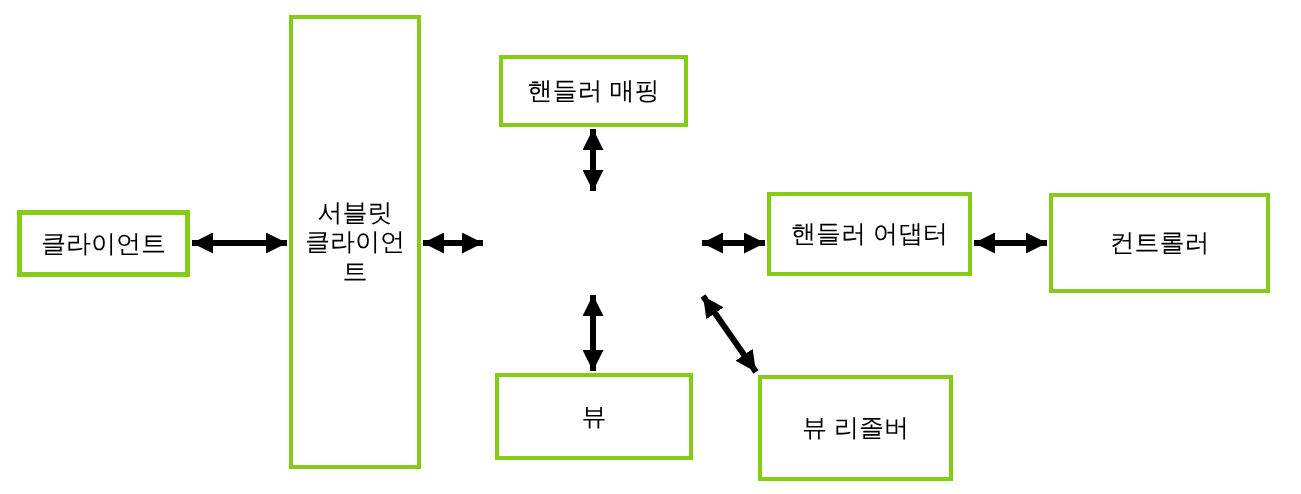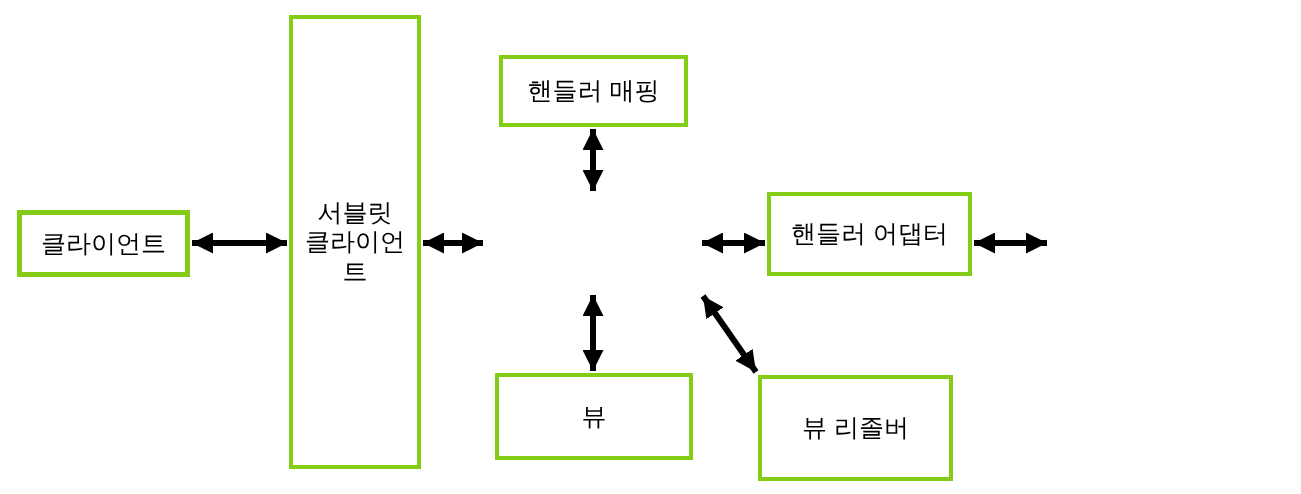--- a/index.html
+++ b/index.html
@@ -81,20 +81,23 @@
 
   <div class="node node--mapping">
     <span>핸들러 매핑</span>
   </div>
 
 
   <div class="node node--adapter">
     <span>핸들러 어댑터</span>
   </div>
 
+  <div class="node node--controller">
+    <span>컨트롤러</span>
+  </div>
 
   <div class="node node--view">
     <span>뷰</span>
   </div>
 
   <div class="node node--view-resolver">
     <span>뷰 리졸버</span>
   </div>
 
 </div>

